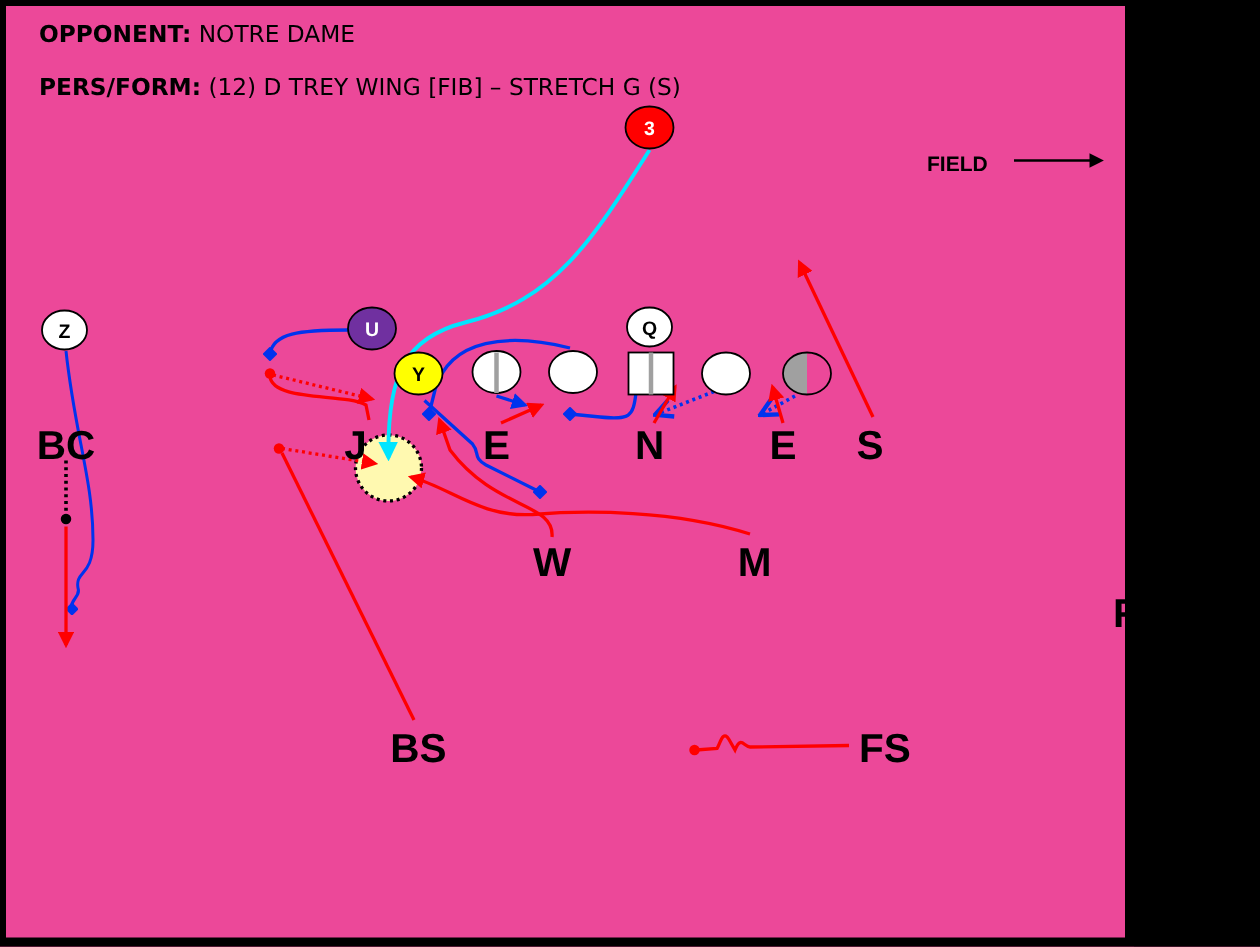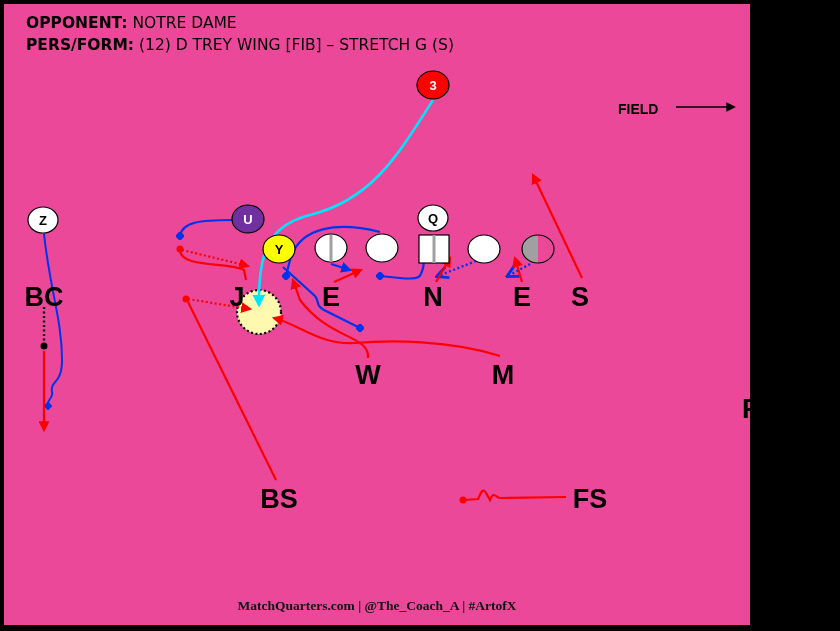--- a/index.html
+++ b/index.html
@@ -19,21 +19,21 @@
 </style>
 </head>
 <body>
 
 <div id="frame">
 
   <div class="hdr" style="top:10px;">
     <b>OPPONENT:</b>
     <span>NOTRE DAME</span>
   </div>
-  <div class="hdr" style="top:32px;">
+  <div class="hdr" style="top:45px;">
     <b>PERS/FORM:</b>
     <span>(12) D TREY WING [FIB] – STRETCH G (S)</span>
   </div>
 
   <div id="field-label">FIELD</div>
 
   <svg id="play" width="840" height="631" viewBox="0 0 840 631">
     <defs>
       <marker id="ar" viewBox="0 0 10 10" refX="8" refY="5" markerWidth="5" markerHeight="5" orient="auto-start-reverse">
         <path d="M0,0 L10,5 L0,10 z" fill="#ff0000"></path>
@@ -147,14 +147,13 @@
     <text class="dlabel" x="433" y="306">N</text>
     <text class="dlabel" x="522" y="306">E</text>
     <text class="dlabel" x="580" y="306">S</text>
     <text class="dlabel" x="368" y="384">W</text>
     <text class="dlabel" x="503" y="384">M</text>
     <text class="dlabel" x="760" y="418">FC</text>
     <text class="dlabel" x="279" y="508">BS</text>
     <text class="dlabel" x="590" y="508">FS</text>
   </svg>
 
-  <div id="footer">MatchQuarters.com | @The_Coach_A | #ArtofX</div>
 </div>
 
 </body></html>

